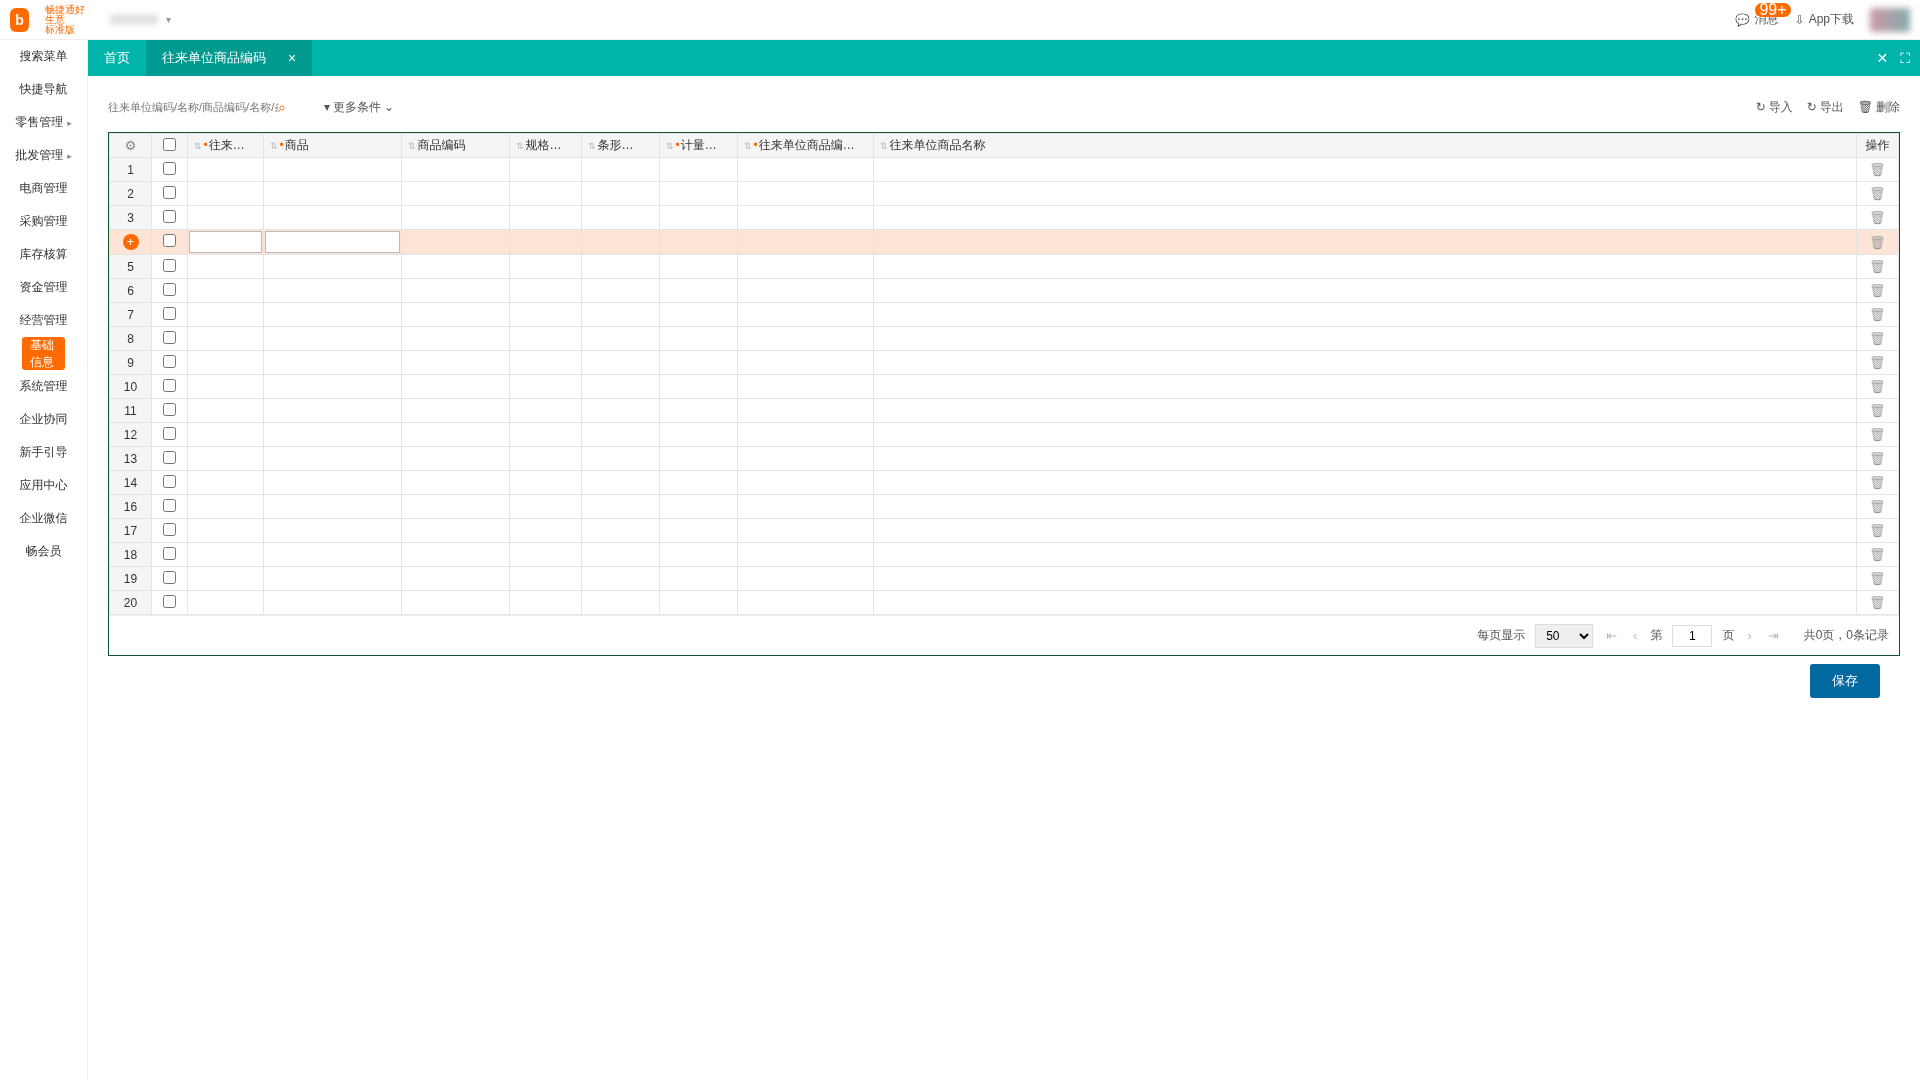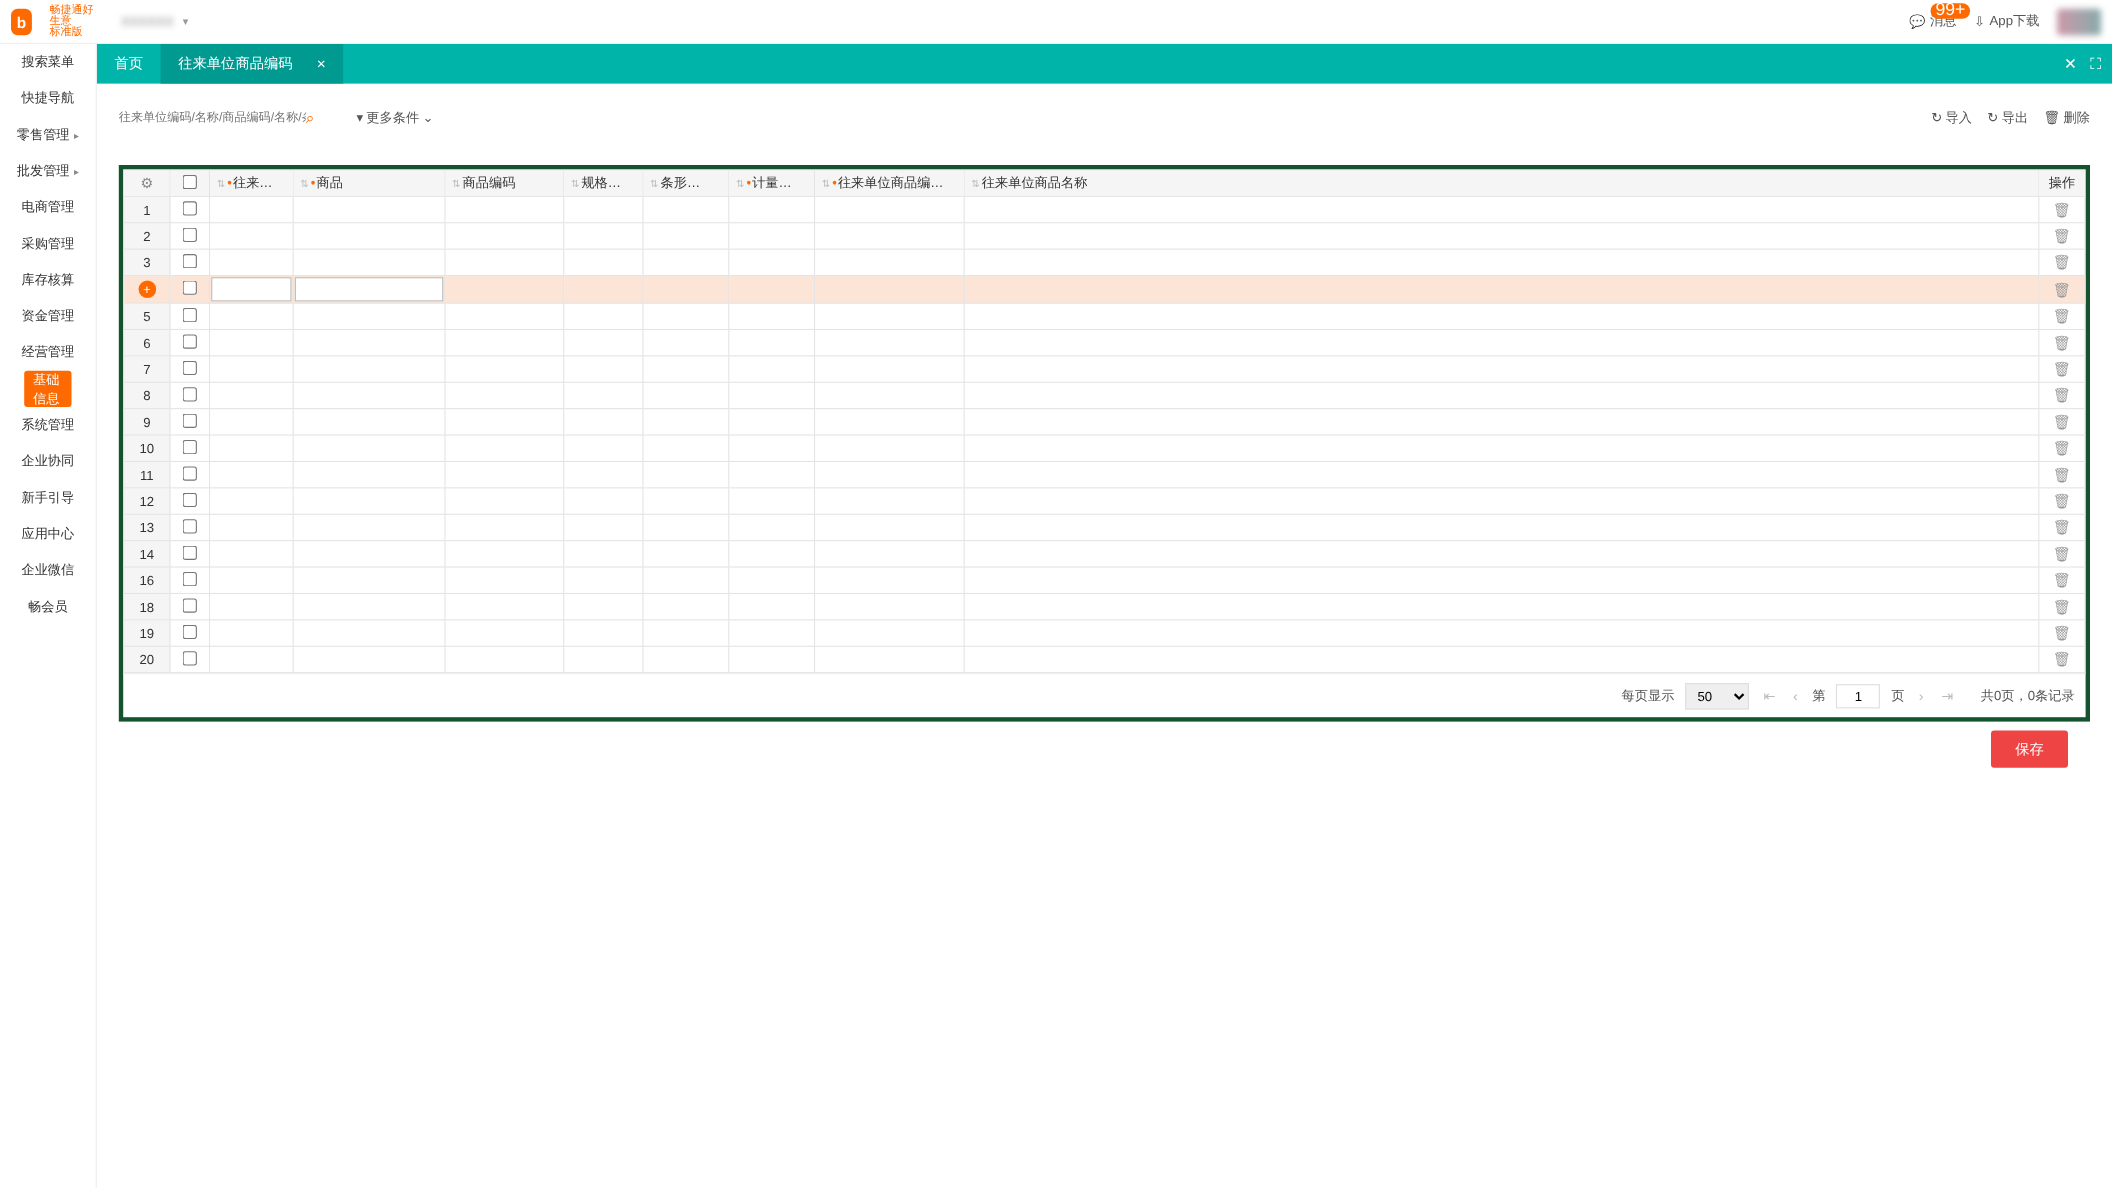--- a/index.html
+++ b/index.html
@@ -34,21 +34,21 @@
 
 .toolbar { display: flex; align-items: center; gap: 16px; height: 34px; }
 .search-box { display: flex; align-items: center; width: 200px; }
 .search-box input { border: none; outline: none; font-size: 11px; color: #888; width: 170px; }
 .search-icon { color: #ff6a00; font-size: 14px; cursor: pointer; }
 .filter-more { display: flex; align-items: center; gap: 3px; color: #555; cursor: pointer; font-size: 12px; }
 .toolbar-right { margin-left: auto; display: flex; gap: 14px; }
 .tbtn { display: flex; align-items: center; gap: 3px; color: #555; cursor: pointer; font-size: 12px; }
 
 
-.table-wrap { margin-top: 26px; border: 4px solid #14532d; flex: 1; display: flex; flex-direction: column; overflow: hidden; }
+.table-wrap { margin-top: 8px; border: 1px solid #14532d; flex: 1; display: flex; flex-direction: column; overflow: hidden; }
 table { border-collapse: collapse; width: 100%; table-layout: fixed; }
 th, td { border: 1px solid #e4e4e4; height: 24px; padding: 0 6px; font-size: 12px; text-align: left; vertical-align: middle; }
 th { background: #f5f5f5; font-weight: normal; color: #333; position: relative; }
 .col-gear { width: 42px; text-align: center; }
 .col-chk { width: 36px; text-align: center; }
 .col-num { width: 42px; text-align: center; background: #f5f5f5; }
 .col-op { width: 42px; text-align: center; }
 .sort-icon { color: #bbb; font-size: 9px; margin-right: 2px; display: inline-block; line-height: 8px; }
 .req-dot { color: #ff6a00; margin-right: 1px; }
 tr.highlight td { background: #fce5d6; }
@@ -60,21 +60,21 @@
 .table-body-fill { flex: 1; background: #fff; }
 
 
 .pager { height: 40px; display: flex; align-items: center; justify-content: flex-end; gap: 10px; font-size: 12px; color: #555; padding: 0 10px; border-top: 1px solid #eee; }
 .pager select { border: 1px solid #ddd; height: 24px; padding: 0 16px 0 6px; font-size: 12px; }
 .pg-btn { color: #bbb; cursor: pointer; padding: 0 3px; font-size: 13px; }
 .pager input { width: 40px; height: 22px; border: 1px solid #ddd; text-align: center; font-size: 12px; }
 
 
 .footer { height: 50px; display: flex; align-items: center; justify-content: flex-end; padding: 0 20px; }
-.save-btn { background: #ef4444; color: #fff; border: none; padding: 8px 22px; border-radius: 3px; font-size: 13px; cursor: pointer; }
+.save-btn { background: #0369a1; color: #fff; border: none; padding: 8px 22px; border-radius: 3px; font-size: 13px; cursor: pointer; }
 
 .gear-icon::before { content: "⚙"; color: #888; font-size: 13px; }
 .chk { width: 13px; height: 13px; }
 </style>
 </head>
 <body>
 
 <div class="header">
   <div class="logo-area">
     <div class="logo-box">b</div>
@@ -406,20 +406,33 @@
             <td></td>
             <td></td>
             <td></td>
             <td></td>
             <td></td>
             <td></td>
             <td></td>
             <td class="col-op"><span class="del-icon">🗑</span></td>
           </tr>
           <tr>
+            <td class="col-num">17</td>
+            <td class="col-chk"><input type="checkbox" class="chk" style=""></td>
+            <td></td>
+            <td></td>
+            <td></td>
+            <td></td>
+            <td></td>
+            <td></td>
+            <td></td>
+            <td></td>
+            <td class="col-op"><span class="del-icon">🗑</span></td>
+          </tr>
+          <tr>
             <td class="col-num">18</td>
             <td class="col-chk"><input type="checkbox" class="chk" style=""></td>
             <td></td>
             <td></td>
             <td></td>
             <td></td>
             <td></td>
             <td></td>
             <td></td>
             <td></td>

